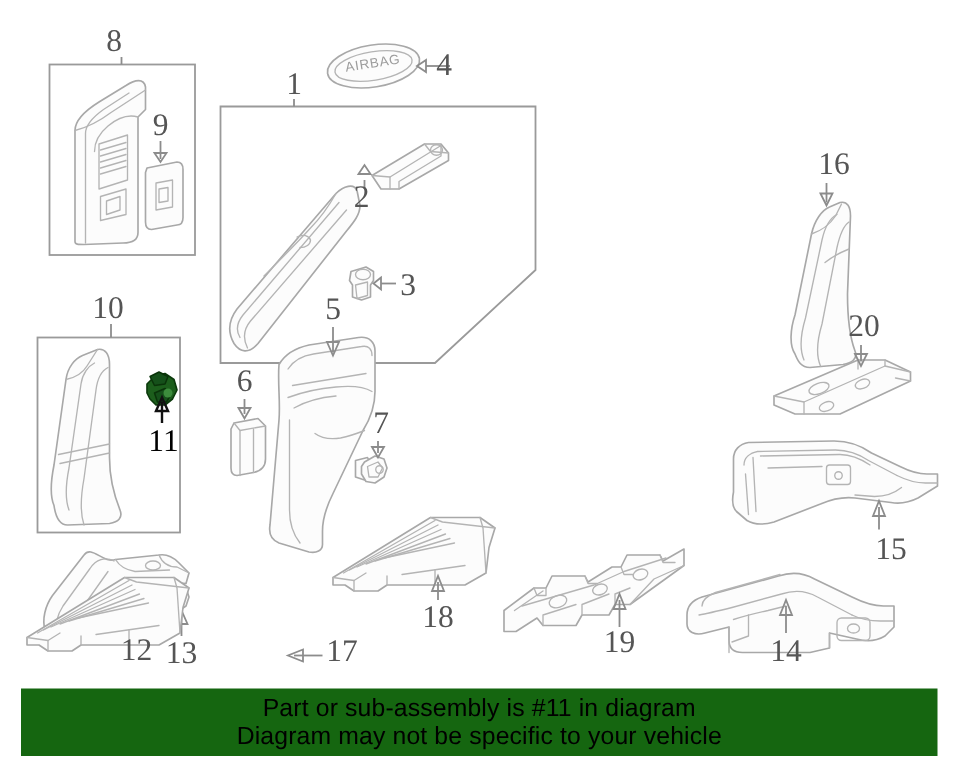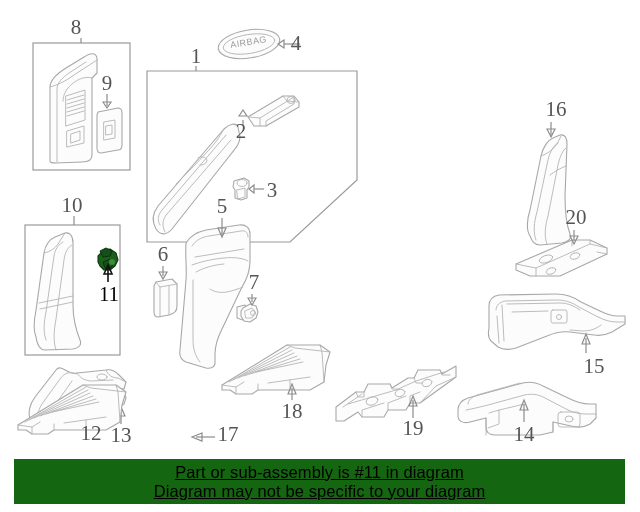--- a/index.html
+++ b/index.html
@@ -59,21 +59,20 @@
     align-items: center;
     justify-content: center;
   }
   .banner-line {
     color: #000000;
     font-family: "Liberation Sans", sans-serif;
     font-size: 16.5px;
     line-height: 19px;
     letter-spacing: 0.1px;
     white-space: nowrap;
-    text-decoration: underline;
   }
 </style>
 </head>
 <body>
 
 <div id="diagram-root">
 
   <svg class="diagram" viewBox="0 0 640 512" xmlns="http://www.w3.org/2000/svg">
 
     <g>
@@ -388,16 +387,16 @@
       <text class="callout-num" x="228" y="436">17</text>
       <text class="callout-num" x="292" y="413">18</text>
       <text class="callout-num" x="413" y="430">19</text>
       <text class="callout-num" x="576" y="219">20</text>
     </g>
 
   </svg>
 
   <div class="banner">
     <div class="banner-line">Part or sub-assembly is #11 in diagram</div>
-    <div class="banner-line">Diagram may not be specific to your diagram</div>
+    <div class="banner-line">Diagram may not be specific to your vehicle</div>
   </div>
 
 </div>
 
 </body></html>

